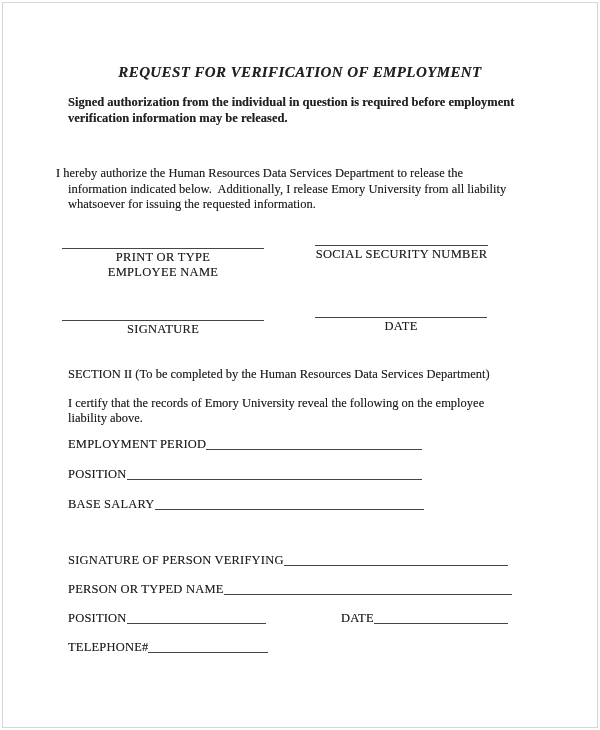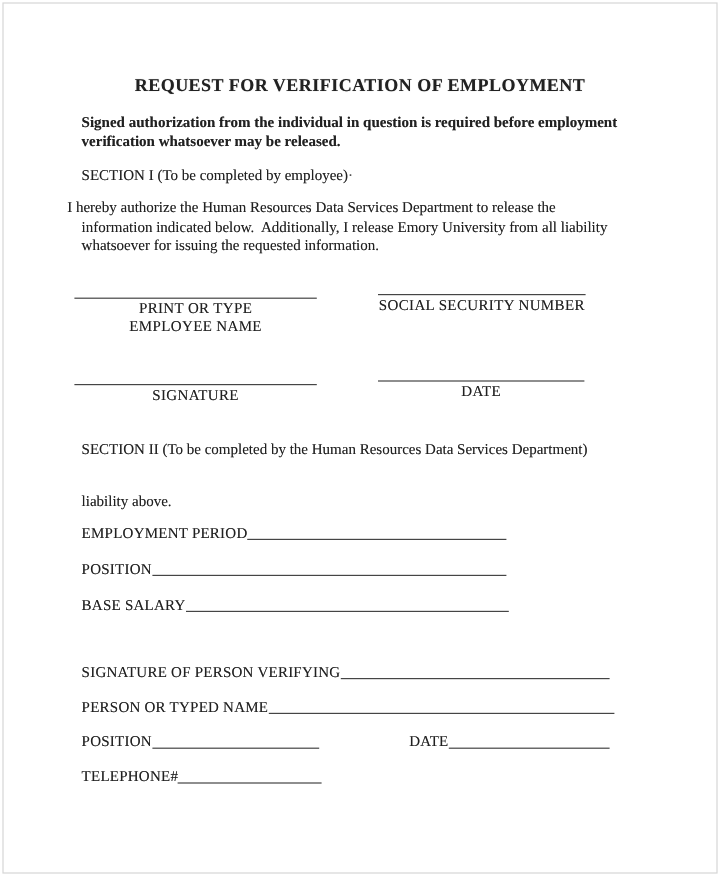--- a/index.html
+++ b/index.html
@@ -32,20 +32,21 @@
   .bold { font-weight: bold; }
   .title {
     position: absolute;
     left: 0; right: 0;
     top: 64px;
     text-align: center;
     font-weight: bold;
     font-size: 15px;
     letter-spacing: 0.4px;
     text-shadow: 0 0 0.6px rgba(33,33,33,0.5);
+    font-style: italic;
   }
   .faint-dot { color: #555; }
   
   .sigblock {
     position: absolute;
     text-align: center;
   }
   .sigline {
     border-top: 1px solid #454545;
     width: 100%;
@@ -82,23 +83,22 @@
 </style>
 </head>
 <body>
 
 <div class="page">
   <div class="page-border"></div>
 
   <div class="title">REQUEST FOR VERIFICATION OF EMPLOYMENT</div>
 
   <div class="txt bold" style="left:68px; top:95px;">Signed authorization from the individual in question is required before employment</div>
-  <div class="txt bold" style="left:68px; top:111px;">verification whatsoever may be released.</div>
+  <div class="txt bold" style="left:68px; top:111px;">verification information may be released.</div>
 
-  <div class="txt" style="left:68px; top:139px;"><span>SECTION I (To be completed by employee)</span><span class="faint-dot">·</span></div>
 
   <div class="txt" style="left:56px; top:166px;">I hereby authorize the Human Resources Data Services Department to release the</div>
   <div class="txt" style="left:68px; top:182px;">information indicated below.  Additionally, I release Emory University from all liability</div>
   <div class="txt" style="left:68px; top:197px;">whatsoever for issuing the requested information.</div>
 
   <div class="sigblock" style="left:62px; top:248px; width:202px;">
     <div class="sigline"></div>
     <div class="siglabel">PRINT OR TYPE</div>
     <div class="siglabel">EMPLOYEE NAME</div>
   </div>
@@ -113,20 +113,21 @@
     <div class="siglabel">SIGNATURE</div>
   </div>
 
   <div class="sigblock" style="left:315px; top:317px; width:172px;">
     <div class="sigline"></div>
     <div class="siglabel">DATE</div>
   </div>
 
   <div class="txt" style="left:68px; top:367px;text-align:center;">SECTION II (To be completed by the Human Resources Data Services Department)</div>
 
+  <div class="txt" style="left:68px; top:396px;">I certify that the records of Emory University reveal the following on the employee</div>
   <div class="txt" style="left:68px; top:411px;">liability above.</div>
 
   <div class="frow" style="left:68px; top:437px; width:354px;">
     <span class="flabel">EMPLOYMENT PERIOD</span>
     <span class="fline"></span>
   </div>
 
   <div class="frow" style="left:68px; top:467px; width:354px;">
     <span class="flabel">POSITION</span>
     <span class="fline"></span>

